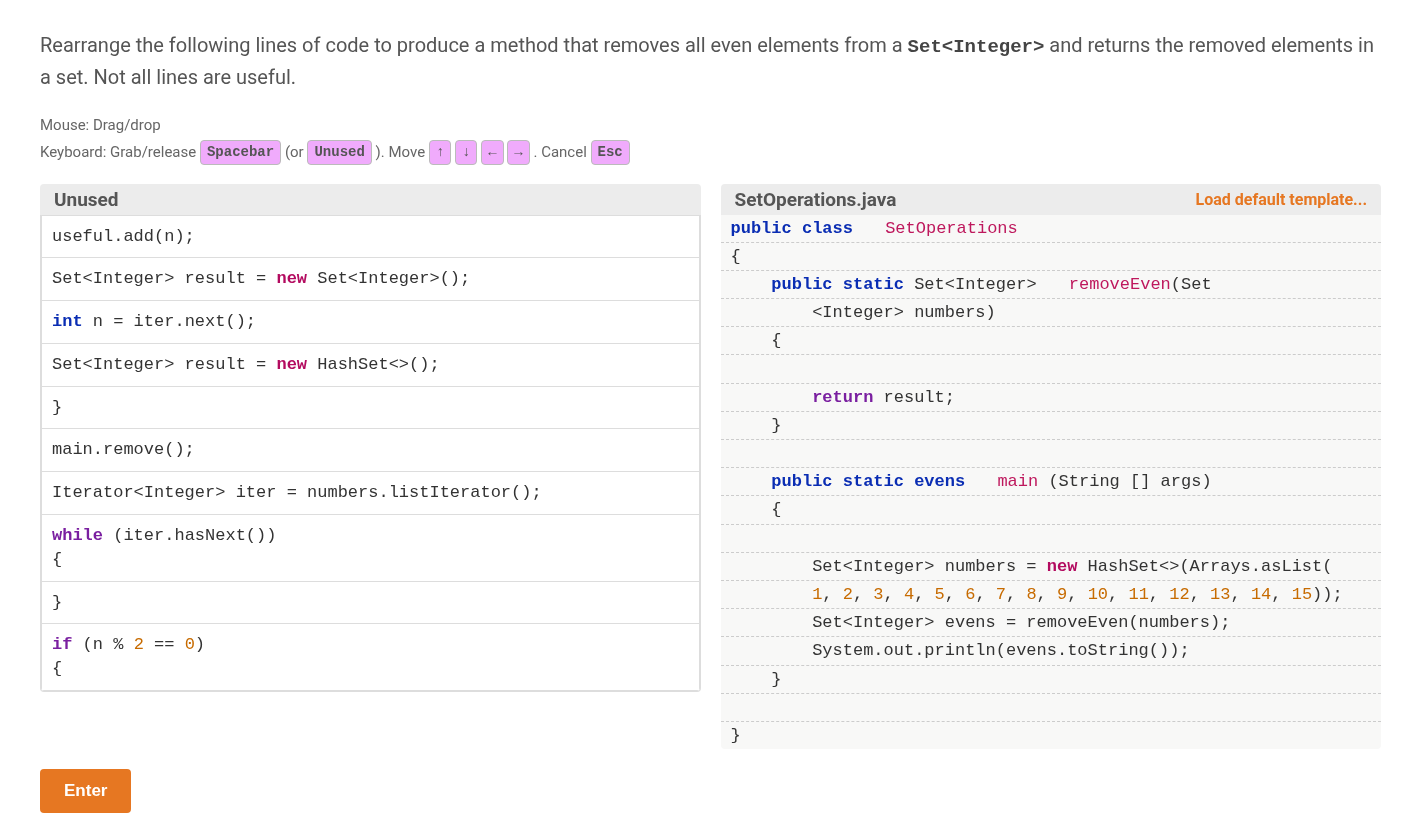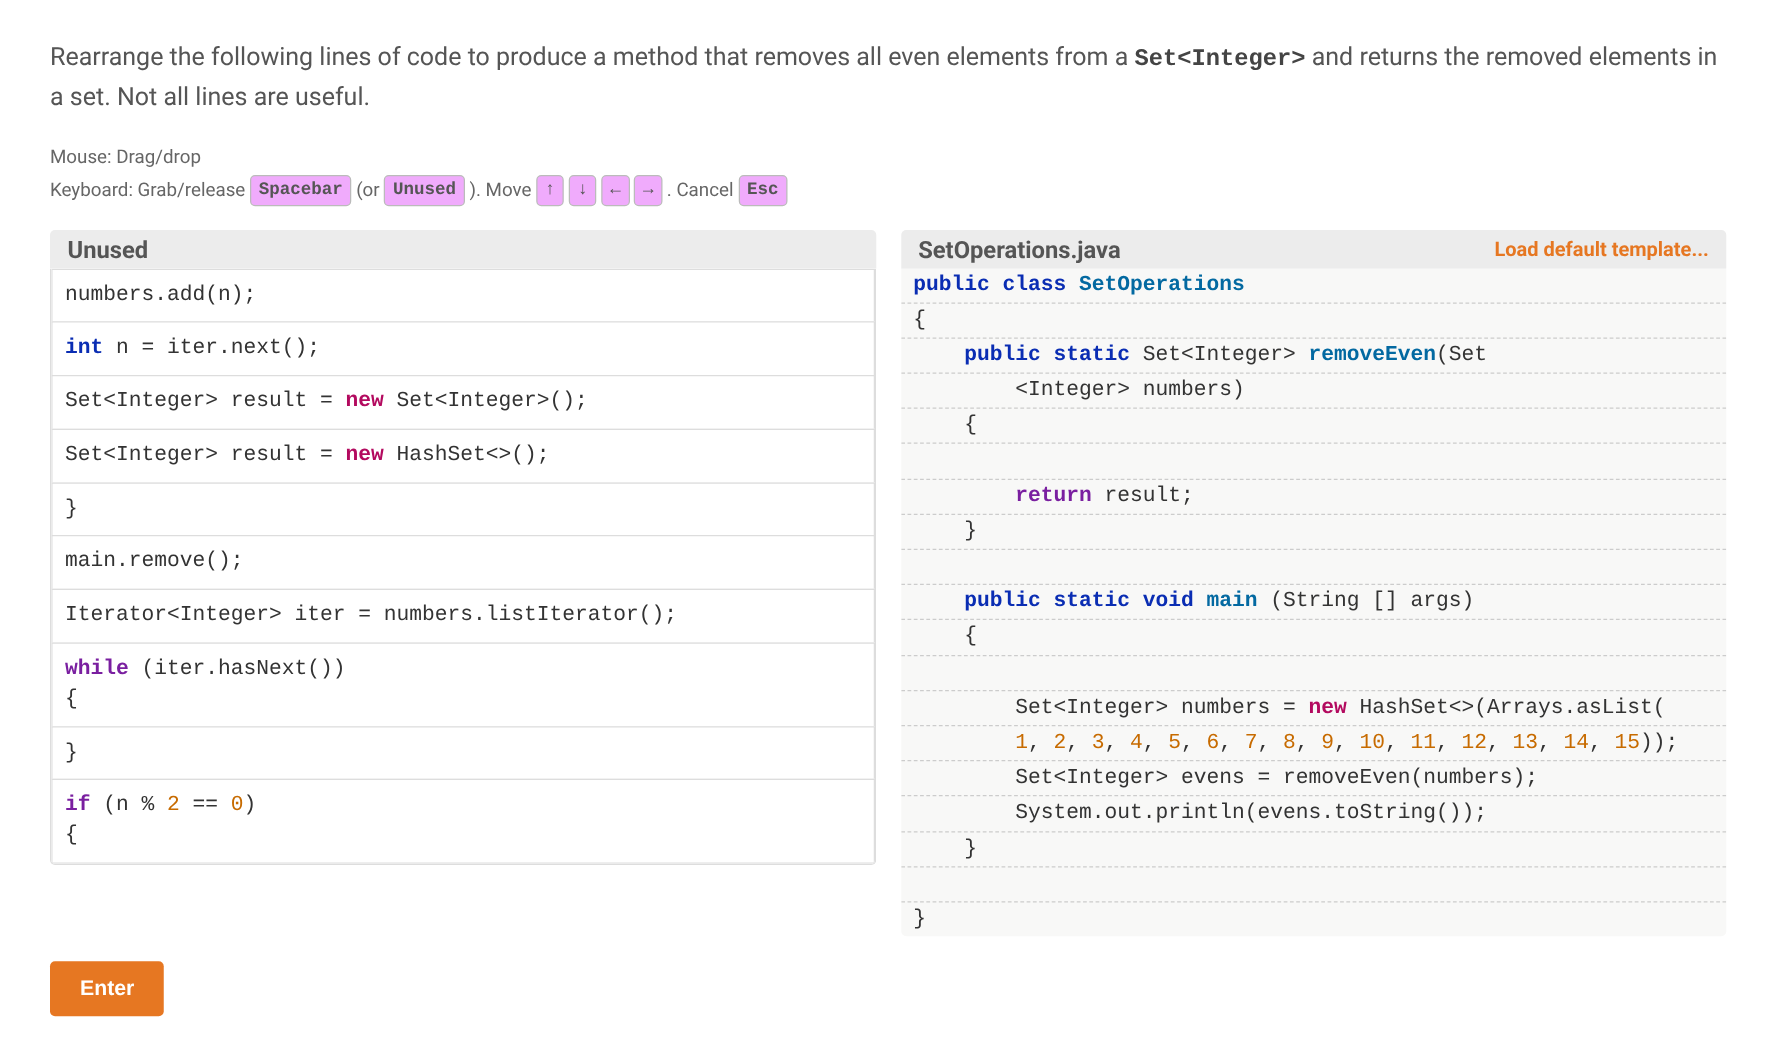--- a/index.html
+++ b/index.html
@@ -105,21 +105,21 @@
   .code-line.slot {
     border-top: 1px dashed #ccc;
     border-bottom: 1px dashed #ccc;
   }
   .code-line.slot + .code-line.slot { border-top: none; }
   .code-panel-wrap { position: relative; }
   
   .kw { color: #0a2db3; font-weight: bold; }
   .new { color: #b30a5f; font-weight: bold; }
   .while { color: #7a1fa0; font-weight: bold; }
-  .cls { color: #0369a1; font-weight: bold; }
+  .cls { color: #be185d; font-weight: normal; margin-left: 22px; }
   .num { color: #c76b00; }
   .check-btn {
     background: #e67722;
     color: #fff;
     border: none;
     font-size: 17px;
     font-weight: bold;
     padding: 12px 24px;
     border-radius: 4px;
     cursor: pointer;
@@ -152,23 +152,23 @@
     <span class="kbd">Esc</span>
   </div>
 </div>
 
 <div class="columns">
   <div class="col-left">
     <div class="panel-header">
       <span>Unused</span>
     </div>
     <div class="tile-list" id="unused-list">
-        <div class="tile">numbers.add(n);</div>
+        <div class="tile">useful.add(n);</div>
+        <div class="tile">Set&lt;Integer&gt; result = <span class="new">new</span> Set&lt;Integer&gt;();</div>
         <div class="tile"><span class="kw">int</span> n = iter.next();</div>
-        <div class="tile">Set&lt;Integer&gt; result = <span class="new">new</span> Set&lt;Integer&gt;();</div>
         <div class="tile">Set&lt;Integer&gt; result = <span class="new">new</span> HashSet&lt;&gt;();</div>
         <div class="tile">}</div>
         <div class="tile">main.remove();</div>
         <div class="tile">Iterator&lt;Integer&gt; iter = numbers.listIterator();</div>
         <div class="tile"><span class="while">while</span> (iter.hasNext())
 {</div>
         <div class="tile">}</div>
         <div class="tile"><span class="while">if</span> (n % <span class="num">2</span> == <span class="num">0</span>)
 {</div>
       </div>
@@ -183,21 +183,21 @@
       <div class="code-panel" id="code-panel">
           <div class="code-line"><span class="kw">public</span> <span class="kw">class</span> <span class="cls">SetOperations</span></div>
           <div class="code-line slot">{</div>
           <div class="code-line slot">    <span class="kw">public</span> <span class="kw">static</span> Set&lt;Integer&gt; <span class="cls">removeEven</span>(Set</div>
           <div class="code-line slot">        &lt;Integer&gt; numbers)</div>
           <div class="code-line slot">    {</div>
           <div class="code-line slot">        &nbsp;</div>
           <div class="code-line slot">        <span class="while">return</span> result;</div>
           <div class="code-line slot">    }</div>
           <div class="code-line slot">    &nbsp;</div>
-          <div class="code-line slot">    <span class="kw">public</span> <span class="kw">static</span> <span class="kw">void</span> <span class="cls">main</span> (String [] args)</div>
+          <div class="code-line slot">    <span class="kw">public</span> <span class="kw">static</span> <span class="kw">evens</span> <span class="cls">main</span> (String [] args)</div>
           <div class="code-line slot">    {</div>
           <div class="code-line slot">        &nbsp;</div>
           <div class="code-line slot">        Set&lt;Integer&gt; numbers = <span class="new">new</span> HashSet&lt;&gt;(Arrays.asList(</div>
           <div class="code-line slot">        <span class="num">1</span>, <span class="num">2</span>, <span class="num">3</span>, <span class="num">4</span>, <span class="num">5</span>, <span class="num">6</span>, <span class="num">7</span>, <span class="num">8</span>, <span class="num">9</span>, <span class="num">10</span>, <span class="num">11</span>, <span class="num">12</span>, <span class="num">13</span>, <span class="num">14</span>, <span class="num">15</span>));</div>
           <div class="code-line slot">        Set&lt;Integer&gt; evens = removeEven(numbers);</div>
           <div class="code-line slot">        System.out.println(evens.toString());</div>
           <div class="code-line slot">    }</div>
           <div class="code-line slot">&nbsp;</div>
           <div class="code-line">}</div>
         </div>

